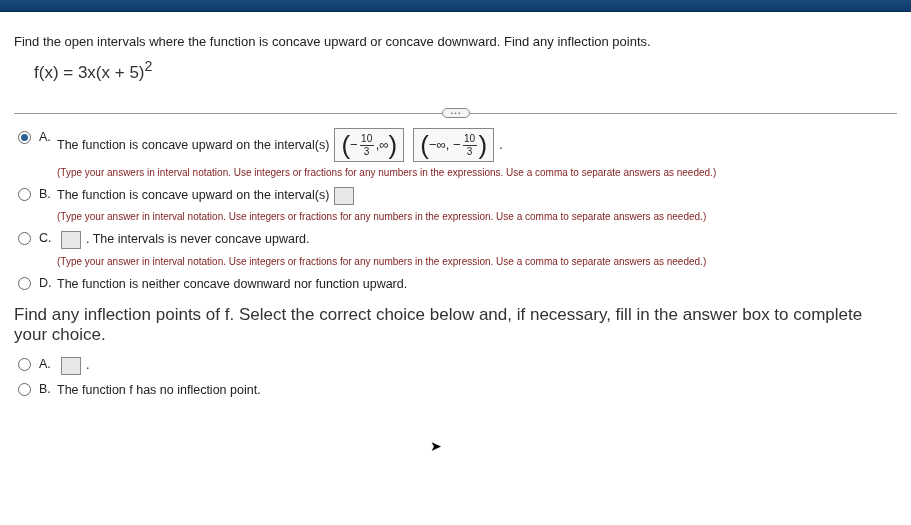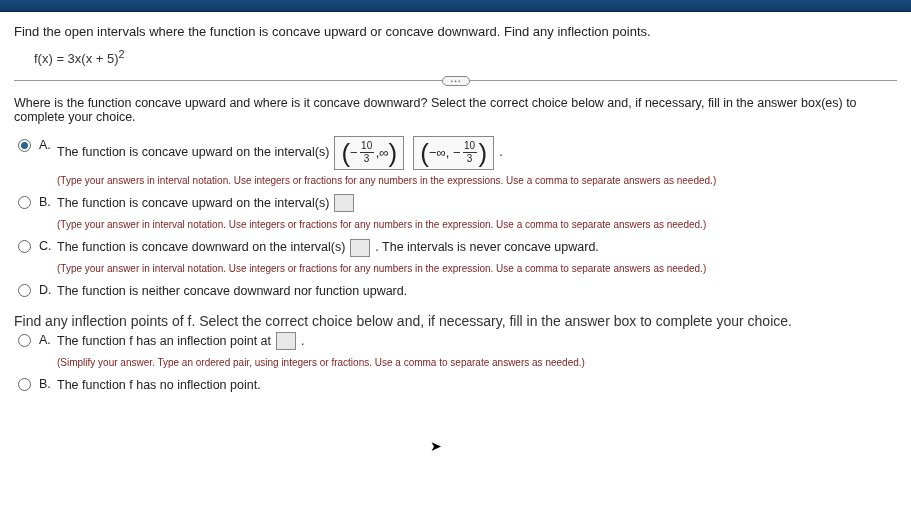--- a/index.html
+++ b/index.html
@@ -11,31 +11,31 @@
     width: 911px;
     height: 525px;
     overflow: hidden;
   }
   .topbar {
     background: linear-gradient(#1a4a7a, #0d3a6a);
     height: 12px;
     border-bottom: 1px solid #0a2a4a;
   }
   .content {
-    padding: 10px 14px;
+    padding: 20px 14px;
   }
   .question-text {
     color: #222;
     font-size: 13px;
     line-height: 1.5;
     margin-bottom: 6px;
   }
   .formula {
-    margin: 6px 0 10px 20px;
-    font-size: 13px;
+    margin: 6px 0 26px 20px;
+    font-size: 17px;
   }
   .divider-wrap {
     display: flex;
     align-items: center;
     margin: 8px 0 10px 0;
   }
   .divider-line {
     flex: 1;
     height: 1px;
     background: #999;
@@ -137,22 +137,22 @@
   .frac .num { padding-bottom: 1px; }
   .frac .den {
     border-top: 1px solid #333;
     padding-top: 1px;
     min-width: 14px;
     text-align: center;
   }
   .paren { font-size: 26px; font-weight: 300; line-height: 1; }
   .second-q {
     margin-top: 10px;
-    margin-bottom: 2px;
-    font-size: 14px;
+    margin-bottom: 10px;
+    font-size: 17px;
   }
   .cursor-arrow {
     position: absolute;
     left: 430px;
     top: 438px;
     font-size: 14px;
     color: #000;
     pointer-events: none;
   }
 </style>
@@ -168,21 +168,20 @@
   <div class="formula">
     <span>f(x) = 3x(x + 5)</span><sup>2</sup>
   </div>
 
   <div class="divider-wrap">
     <div class="divider-line"></div>
     <div class="divider-handle">• • •</div>
     <div class="divider-line"></div>
   </div>
 
-  <div class="sub-prompt">Where is the function concave upward and where is it concave downward? Select the correct choice below and, if necessary, fill in the answer box(es) to complete your choice.</div>
 
   <div class="choice-row">
     <div class="radio selected"></div>
     <div class="choice-letter">A.</div>
     <div class="choice-body">
       <div class="line">
         <span>The function is concave upward on the interval(s)</span>
         <span class="answer-box">
           <span class="paren">(</span>
           <span>−</span>
@@ -218,21 +217,20 @@
       </div>
       <div class="hint">(Type your answer in interval notation. Use integers or fractions for any numbers in the expression. Use a comma to separate answers as needed.)</div>
     </div>
   </div>
 
   <div class="choice-row">
     <div class="radio"></div>
     <div class="choice-letter">C.</div>
     <div class="choice-body">
       <div class="line">
-        <span>The function is concave downward on the interval(s)</span>
         <span class="answer-box small"></span>
         <span>. The intervals is never concave upward.</span>
       </div>
       <div class="hint">(Type your answer in interval notation. Use integers or fractions for any numbers in the expression. Use a comma to separate answers as needed.)</div>
     </div>
   </div>
 
   <div class="choice-row">
     <div class="radio"></div>
     <div class="choice-letter">D.</div>
@@ -243,25 +241,23 @@
     </div>
   </div>
 
   <div class="second-q">Find any inflection points of f. Select the correct choice below and, if necessary, fill in the answer box to complete your choice.</div>
 
   <div class="choice-row">
     <div class="radio"></div>
     <div class="choice-letter">A.</div>
     <div class="choice-body">
       <div class="line">
-        <span>The function f has an inflection point at</span>
         <span class="answer-box small"></span>
         <span>.</span>
       </div>
-      <div class="hint">(Simplify your answer. Type an ordered pair, using integers or fractions. Use a comma to separate answers as needed.)</div>
     </div>
   </div>
 
   <div class="choice-row">
     <div class="radio"></div>
     <div class="choice-letter">B.</div>
     <div class="choice-body">
       <div class="line">
         <span>The function f has no inflection point.</span>
       </div>

